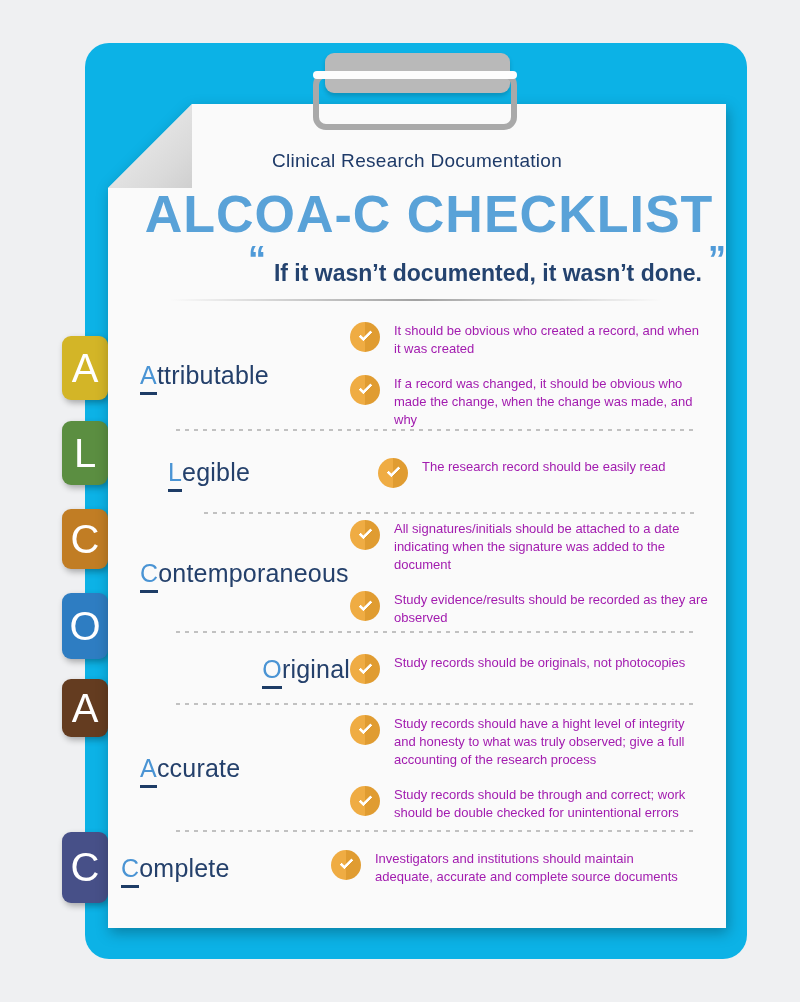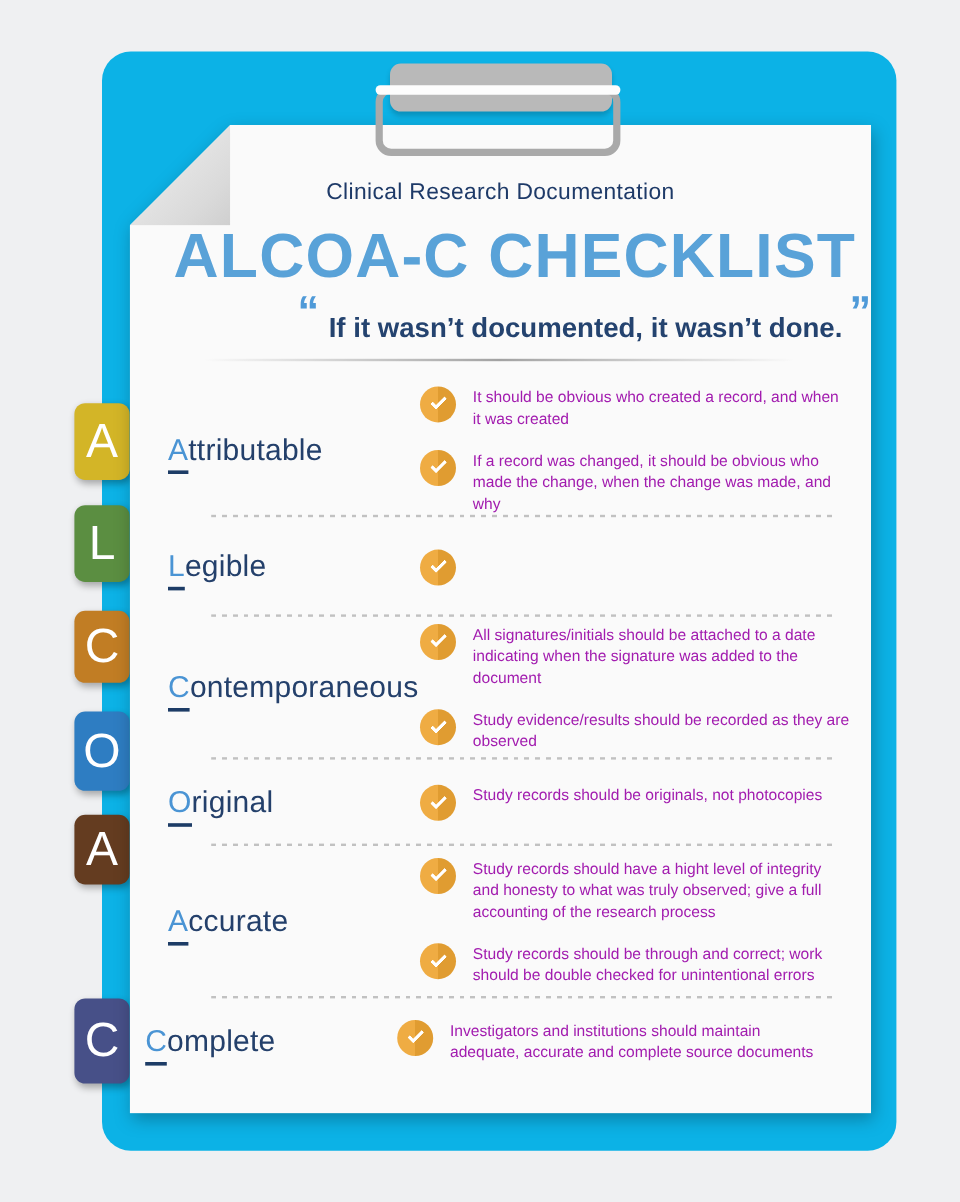--- a/index.html
+++ b/index.html
@@ -98,22 +98,22 @@
   .rows { position:absolute; top:216px; left:0; width:100%; }
   .row {
     position:relative;
     display:flex; align-items:center;
     padding-left:32px;
   }
   .row.sep::after {
     content:""; position:absolute; left:68px; right:30px; bottom:0; height:2px;
     background:repeating-linear-gradient(90deg,#c1c1c1 0 4px, transparent 4px 9px);
   }
-  .r1 { height:111px; } .r2 { height:83px; } .r3 { height:119px; }
-  .r4 { height:72px; }  .r5 { height:127px; } .r6 { height:72px;padding-left:13px; }
+  .r1 { height:111px; } .r2 { height:83px;margin-left:28px; } .r3 { height:119px; }
+  .r4 { height:72px;text-align:right; }  .r5 { height:127px; } .r6 { height:72px;padding-left:13px; }
 
   .row-title {
     width:210px; flex-shrink:0;
     font-size:25px; font-weight:400; color:#24406b; letter-spacing:0.2px;
   }
   .row-title .initial {
     display:inline-block; color:#4a94d4;
     border-bottom:3px solid #1d3c66; padding-bottom:2px; margin-bottom:-5px;
   }
   .checks { display:flex; flex-direction:column; gap:17px; }
@@ -189,20 +189,21 @@
           </div>
         </div>
 
         <div class="row r2 sep">
           <h3 class="row-title"><span class="initial">L</span><span>egible</span></h3>
           <div class="checks">
             <div class="check">
               <span class="check-icon">
                   <span class="tick"></span>
                 </span>
+              <p class="check-text">The research record should be easily read</p>
             </div>
           </div>
         </div>
 
         <div class="row r3 sep">
           <h3 class="row-title"><span class="initial">C</span><span>ontemporaneous</span></h3>
           <div class="checks">
             <div class="check">
               <span class="check-icon">
                   <span class="tick"></span>

